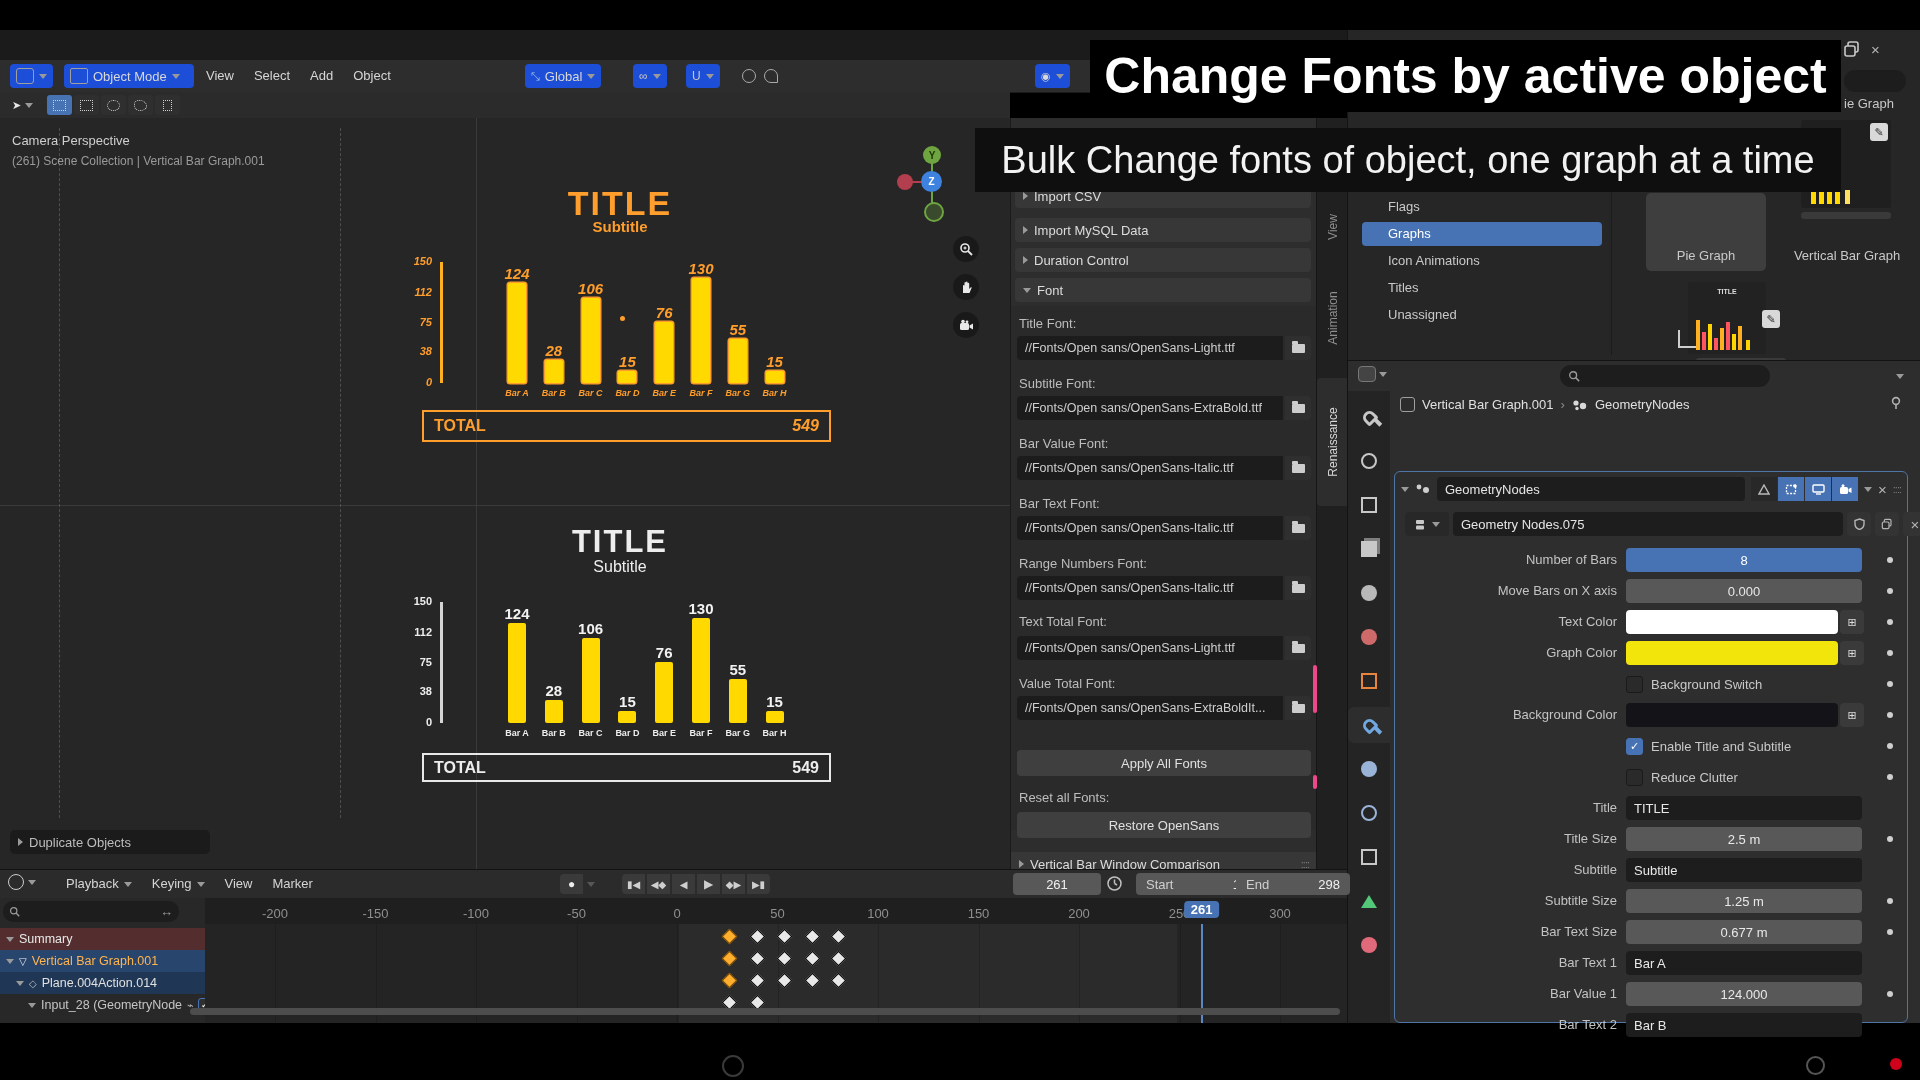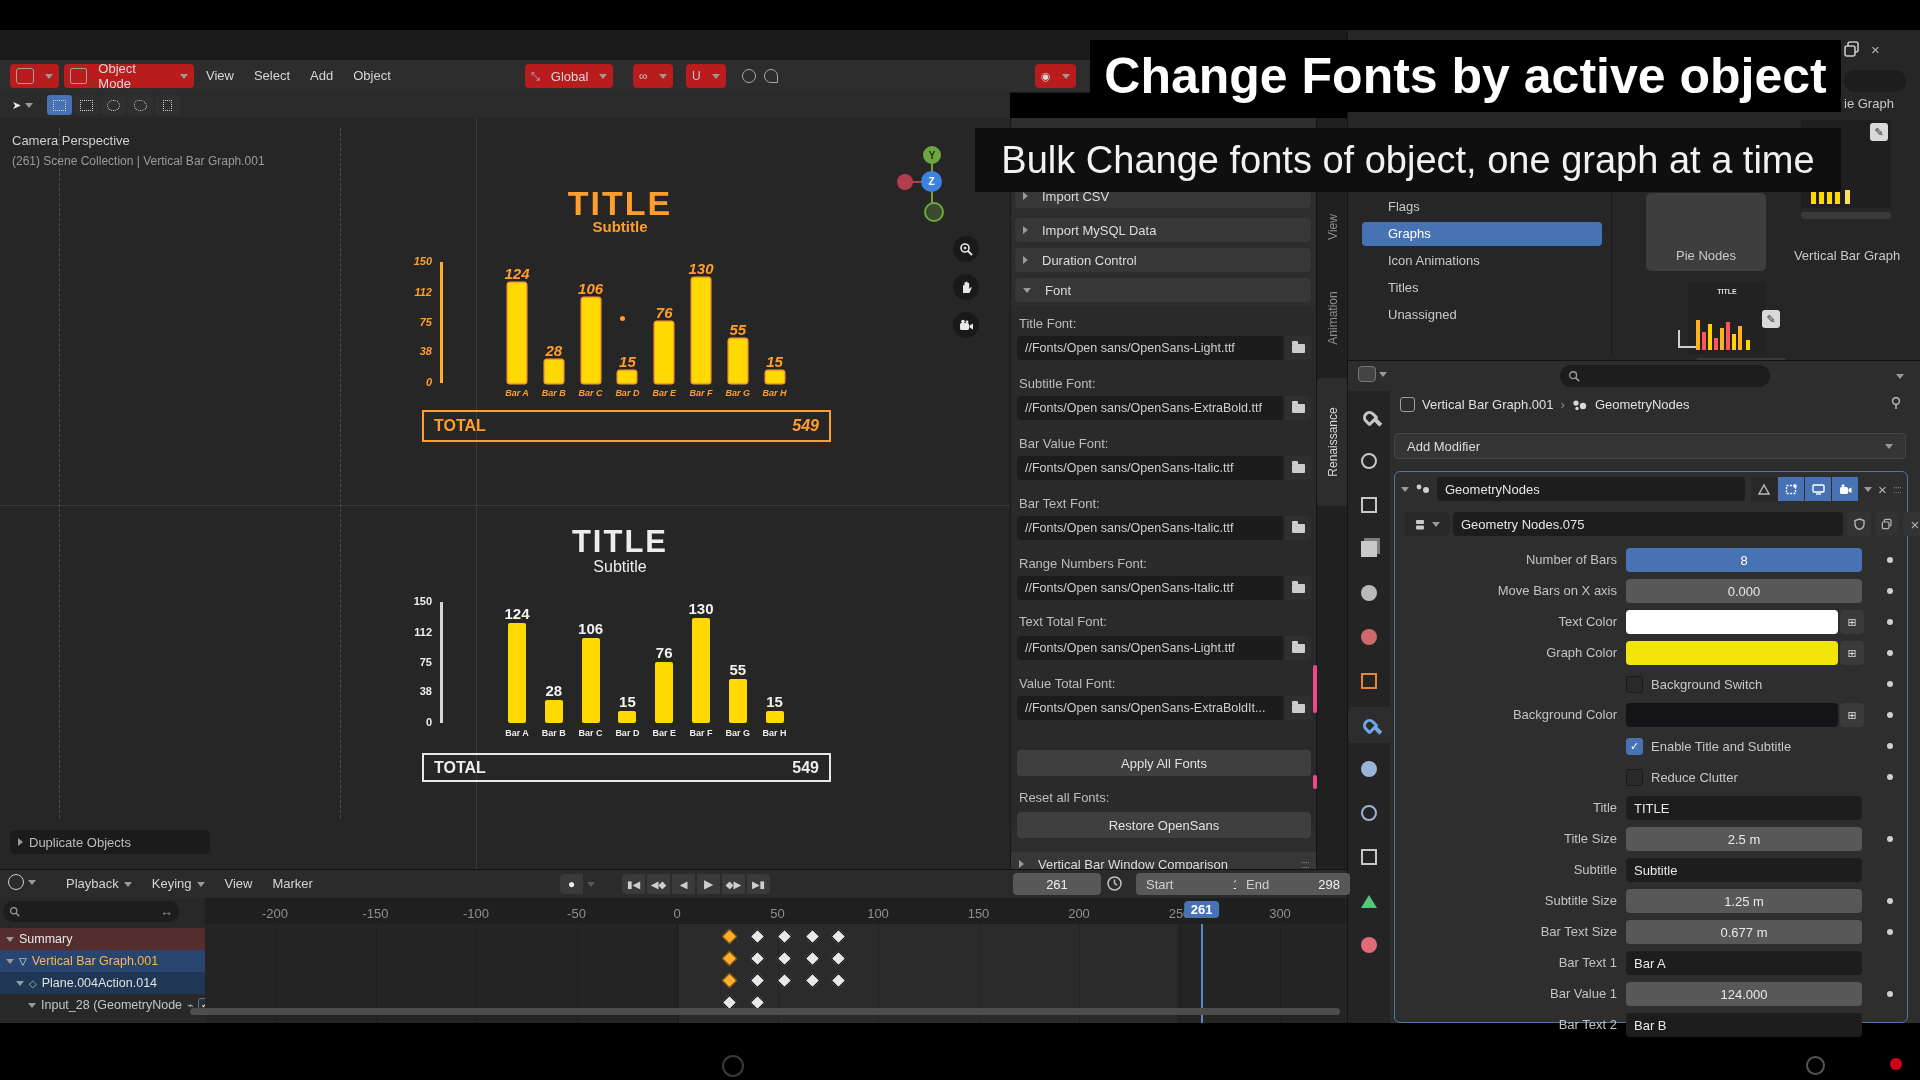--- a/index.html
+++ b/index.html
@@ -19,22 +19,22 @@
   #blender-logo{left:8px;top:34px;}
   #menu-items{left:40px;top:30px;height:30px;}
   .menu-item{padding:0 11px;height:30px;line-height:30px;color:#d6d6d6;font-size:13px;}
   #ws-tabs{left:300px;top:30px;height:30px;}
   .ws-tab{padding:0 13px;height:26px;line-height:26px;margin-top:4px;color:#9d9d9d;font-size:13px;
           border-radius:6px 6px 0 0;}
   .ws-tab.active{background:#3b3b3b;color:#e8e8e8;}
 
   
   #tool-header{left:0;top:60px;width:1347px;height:32px;background:#2d2d2d;border-bottom:1px solid #1a1a1a;}
-  .hdr-btn{background:#b91c1c;border-radius:4px;height:24px;display:flex;align-items:center;
-           padding:0 6px;color:#d8d8d8;gap:11px;}
+  .hdr-btn{background:#1d4ed8;border-radius:4px;height:24px;display:flex;align-items:center;
+           padding:0 6px;color:#d8d8d8;gap:5px;}
   .caret{width:0;height:0;border-left:4px solid transparent;border-right:4px solid transparent;
          border-top:5px solid #9a9a9a;display:inline-block;}
   .hdr-menu{padding:0 10px;color:#d6d6d6;font-size:13px;line-height:32px;}
   .ghost-icon{width:16px;height:14px;border:1.5px solid #9f9f9f;border-radius:3px;}
   .dot-circle{width:12px;height:12px;border:1.5px solid #aaa;border-radius:50%;}
 
   
   #select-row{left:0;top:92px;width:1010px;height:26px;background:#2b2b2b;border-bottom:1px solid #1f1f1f;}
   .sel-btn{width:25px;height:20px;border-radius:3px;background:#2f2f2f;margin-right:2px;
            display:flex;align-items:center;justify-content:center;}
@@ -68,21 +68,21 @@
 
   
   .nav-btn{position:absolute;width:26px;height:26px;border-radius:50%;background:rgba(24,24,24,.85);
            display:flex;align-items:center;justify-content:center;}
   .gz-ball{position:absolute;border-radius:50%;display:flex;align-items:center;justify-content:center;
            font-size:10px;font-weight:bold;}
 
   
   #npanel{left:1010px;top:118px;width:306px;height:751px;background:#2d2d2d;border-left:1px solid #1a1a1a;}
   .np-sec{position:absolute;left:4px;width:296px;height:24px;background:#373737;border-radius:4px;
-          display:flex;align-items:center;gap:14px;padding-left:8px;box-sizing:border-box;color:#dcdcdc;font-size:13px;}
+          display:flex;align-items:center;gap:6px;padding-left:8px;box-sizing:border-box;color:#dcdcdc;font-size:13px;}
   #np-body{position:absolute;left:0;top:188px;width:306px;height:524px;background:#2a2a2a;}
   .np-label{position:absolute;left:8px;color:#bdbdbd;font-size:13px;}
   .np-field{position:absolute;left:6px;width:266px;height:24px;background:#1c1c1c;border-radius:4px 0 0 4px;
             color:#cfcfcf;font-size:12.5px;display:flex;align-items:center;padding-left:8px;box-sizing:border-box;white-space:nowrap;overflow:hidden;}
   .np-folder{position:absolute;left:274px;width:26px;height:24px;background:#2f2f2f;border-radius:0 4px 4px 0;
              display:flex;align-items:center;justify-content:center;}
   .folder-glyph{width:13px;height:9px;background:#cdcdcd;border-radius:1px;position:relative;}
   .folder-glyph:before{content:"";position:absolute;left:0;top:-3px;width:6px;height:3px;background:#cdcdcd;border-radius:1px 1px 0 0;}
   .np-btn{position:absolute;left:6px;width:294px;height:26px;background:#3f3f3f;border-radius:4px;
           color:#e0e0e0;display:flex;align-items:center;justify-content:center;font-size:13px;}
@@ -497,21 +497,21 @@
       <div class="mini-bar" style="left:10px;height:34px;"></div>
       <div class="mini-bar" style="left:18px;height:50px;"></div>
       <div class="mini-bar" style="left:26px;height:42px;"></div>
       <div class="mini-bar" style="left:34px;height:26px;"></div>
       <div class="mini-bar" style="left:44px;height:14px;background:#ffdf60;"></div>
       <div class="pencil-badge" style="right:3px;top:3px;">✎</div>
     </div>
     <div class="abs" style="left:453px;top:182px;width:90px;height:7px;background:#3a3a3a;border-radius:3px;"></div>
 
     <div class="asset-tile-sel" style="left:298px;top:163px;width:120px;height:78px;"></div>
-    <div class="asset-label" style="left:298px;top:218px;width:120px;">Pie Nodes</div>
+    <div class="asset-label" style="left:298px;top:218px;width:120px;">Pie Graph</div>
     <div class="asset-label" style="left:425px;top:218px;width:148px;">Vertical Bar Graph</div>
 
     <div class="thumb" style="left:340px;top:252px;width:78px;height:72px;background:#222;">
       <div class="abs" style="left:0;top:6px;width:78px;text-align:center;font-size:7px;font-weight:bold;color:#ddd;">TITLE</div>
       <div class="mini-bar" style="left:8px;height:30px;width:4px;background:#ffb020;"></div>
       <div class="mini-bar" style="left:14px;height:18px;width:4px;background:#ff5560;"></div>
       <div class="mini-bar" style="left:20px;height:26px;width:4px;background:#ffd500;"></div>
       <div class="mini-bar" style="left:26px;height:12px;width:4px;background:#ff5560;"></div>
       <div class="mini-bar" style="left:32px;height:22px;width:4px;background:#ffb020;"></div>
       <div class="mini-bar" style="left:38px;height:28px;width:4px;background:#ff5560;"></div>
@@ -588,24 +588,20 @@
           <circle cx="11" cy="7" r="3.2" fill="#d8d8d8"></circle>
           <circle cx="5" cy="9.5" r="1.7" fill="#d8d8d8"></circle>
       </svg>
       <span style="color:#e0e0e0;">GeometryNodes</span>
     </div>
     <svg class="abs" style="left:540px;top:34px;" width="16" height="16" viewBox="0 0 16 16">
       <circle cx="8" cy="6" r="3.4" fill="none" stroke="#b0b0b0" stroke-width="1.6"></circle>
       <line x1="8" y1="9" x2="8" y2="14" stroke="#b0b0b0" stroke-width="1.6"></line>
     </svg>
 
-    <div class="abs row" style="left:46px;top:72px;width:512px;height:26px;background:#353535;border:1px solid #454545;border-radius:4px;justify-content:space-between;padding:0 12px;box-sizing:border-box;">
-      <span style="color:#dcdcdc;">Add Modifier</span>
-      <div class="caret"></div>
-    </div>
 
     <div class="abs" style="left:46px;top:110px;width:514px;height:552px;border:1px solid #4f74a8;border-radius:6px;background:#2e2e2e;box-sizing:border-box;">
       <div class="abs row" style="left:6px;top:5px;gap:6px;">
         <div class="tri-d"></div>
         <svg width="16" height="12" viewBox="0 0 16 12">
           <circle cx="4" cy="4" r="2.4" fill="#cfcfcf"></circle>
             <circle cx="11" cy="7" r="3" fill="#cfcfcf"></circle>
         </svg>
         <div class="row" style="width:300px;height:24px;background:#1d1d1d;border-radius:4px;padding-left:8px;color:#e5e5e5;">
           <span>GeometryNodes</span>

